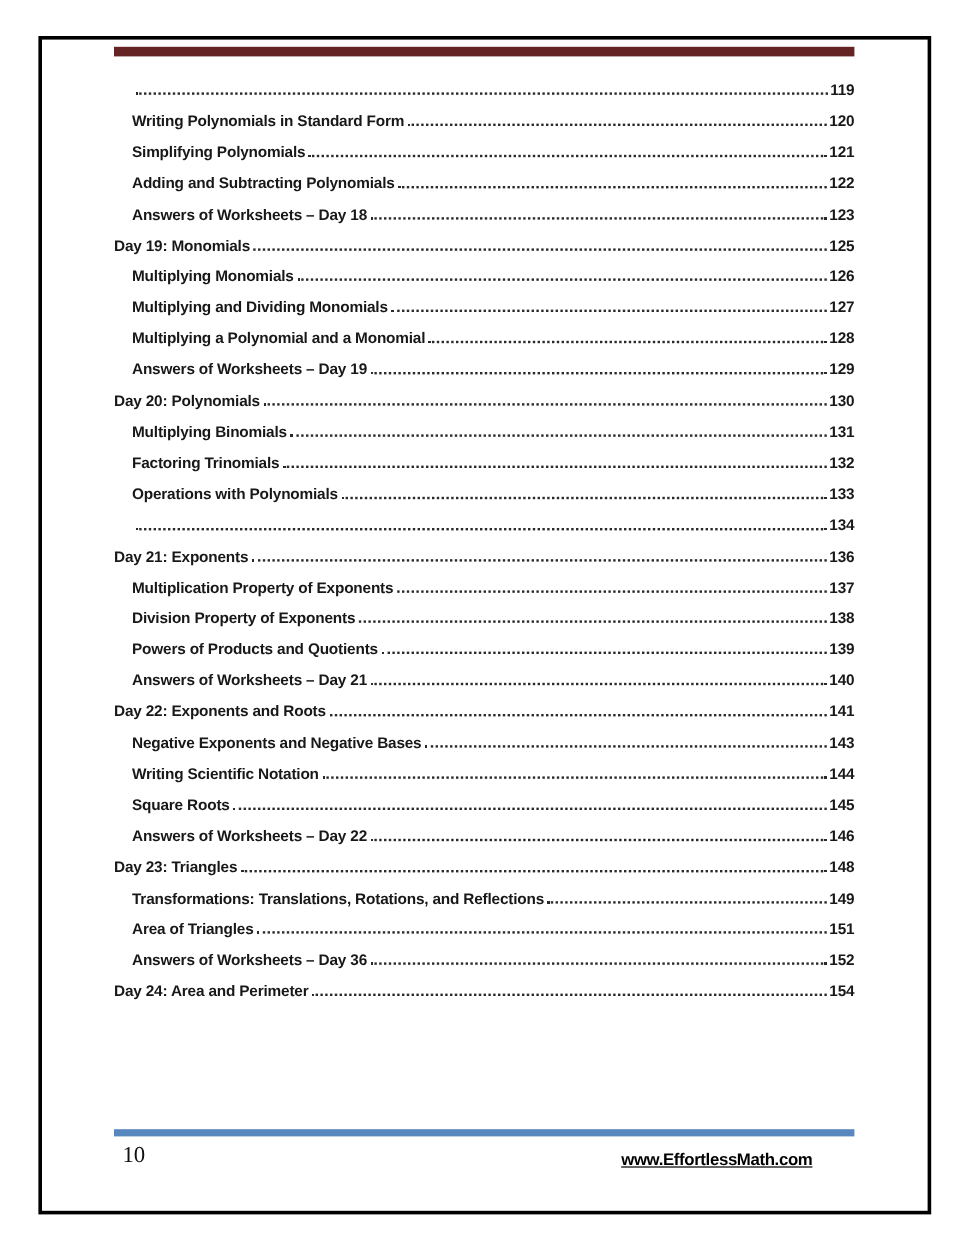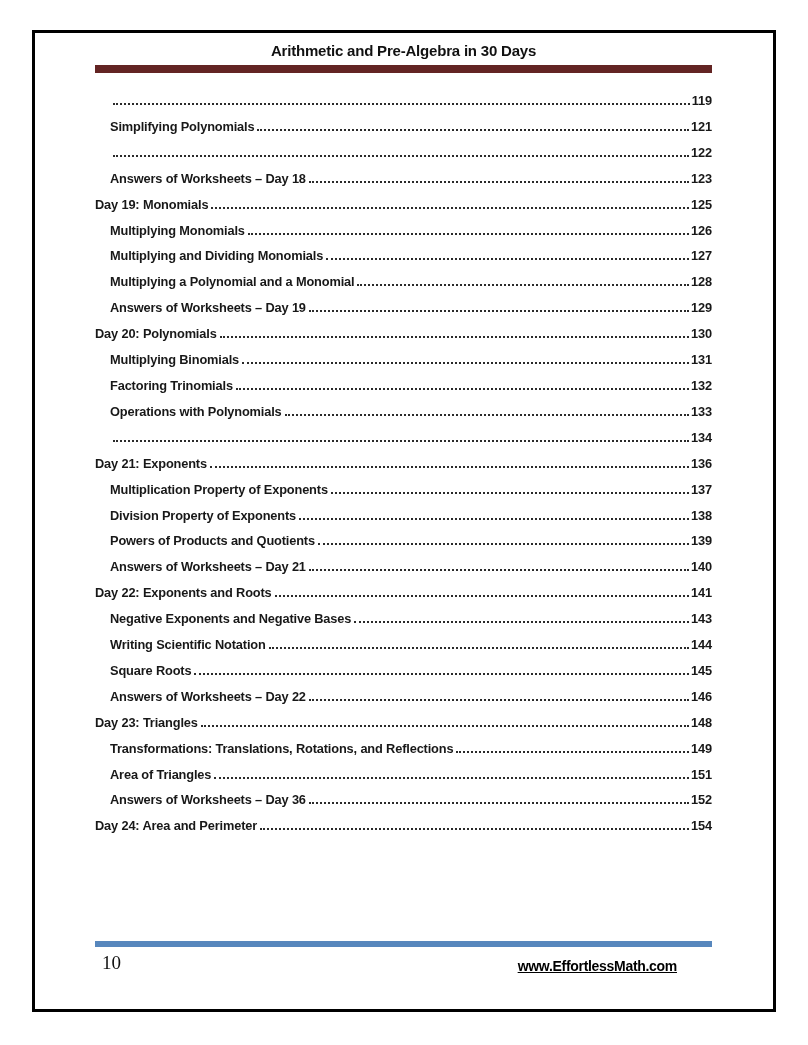--- a/index.html
+++ b/index.html
@@ -89,38 +89,43 @@
     text-decoration: underline;
   }
 </style>
 </head>
 <body>
 
 <div class="page-frame">
   <div class="content">
 
     <div class="header">
-      <div class="book-title">Arithmetic and Pre-Algebra in 30 Days</div>
       <div class="header-rule"></div>
     </div>
 
     <div class="toc">
   <div class="toc-row sub">
     <span class="toc-dots"></span>
     <span class="toc-page">119</span>
   </div>
 
+  <div class="toc-row sub">
+    <span class="toc-label">Writing Polynomials in Standard Form</span>
+    <span class="toc-dots"></span>
+    <span class="toc-page">120</span>
+  </div>
 
   <div class="toc-row sub">
     <span class="toc-label">Simplifying Polynomials</span>
     <span class="toc-dots"></span>
     <span class="toc-page">121</span>
   </div>
 
   <div class="toc-row sub">
+    <span class="toc-label">Adding and Subtracting Polynomials</span>
     <span class="toc-dots"></span>
     <span class="toc-page">122</span>
   </div>
 
   <div class="toc-row sub">
     <span class="toc-label">Answers of Worksheets – Day 18</span>
     <span class="toc-dots"></span>
     <span class="toc-page">123</span>
   </div>
 

